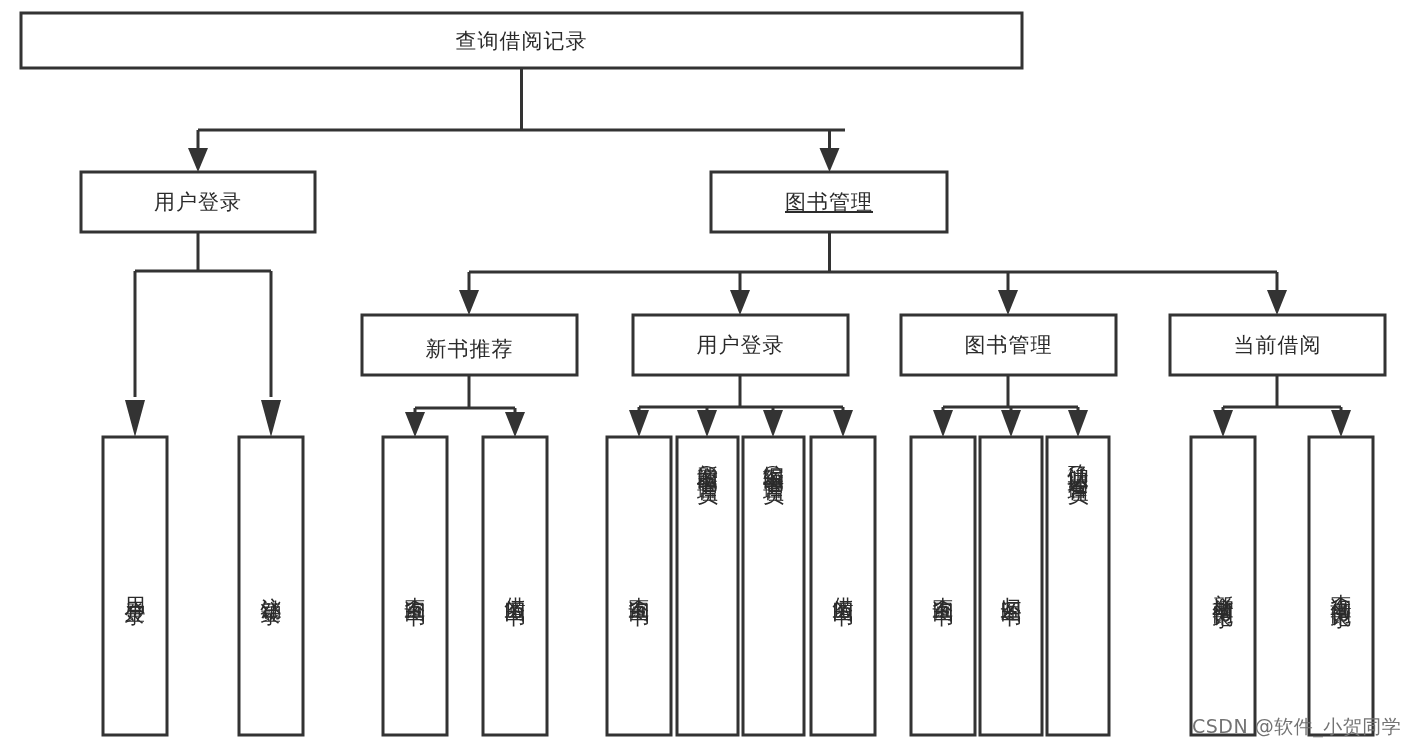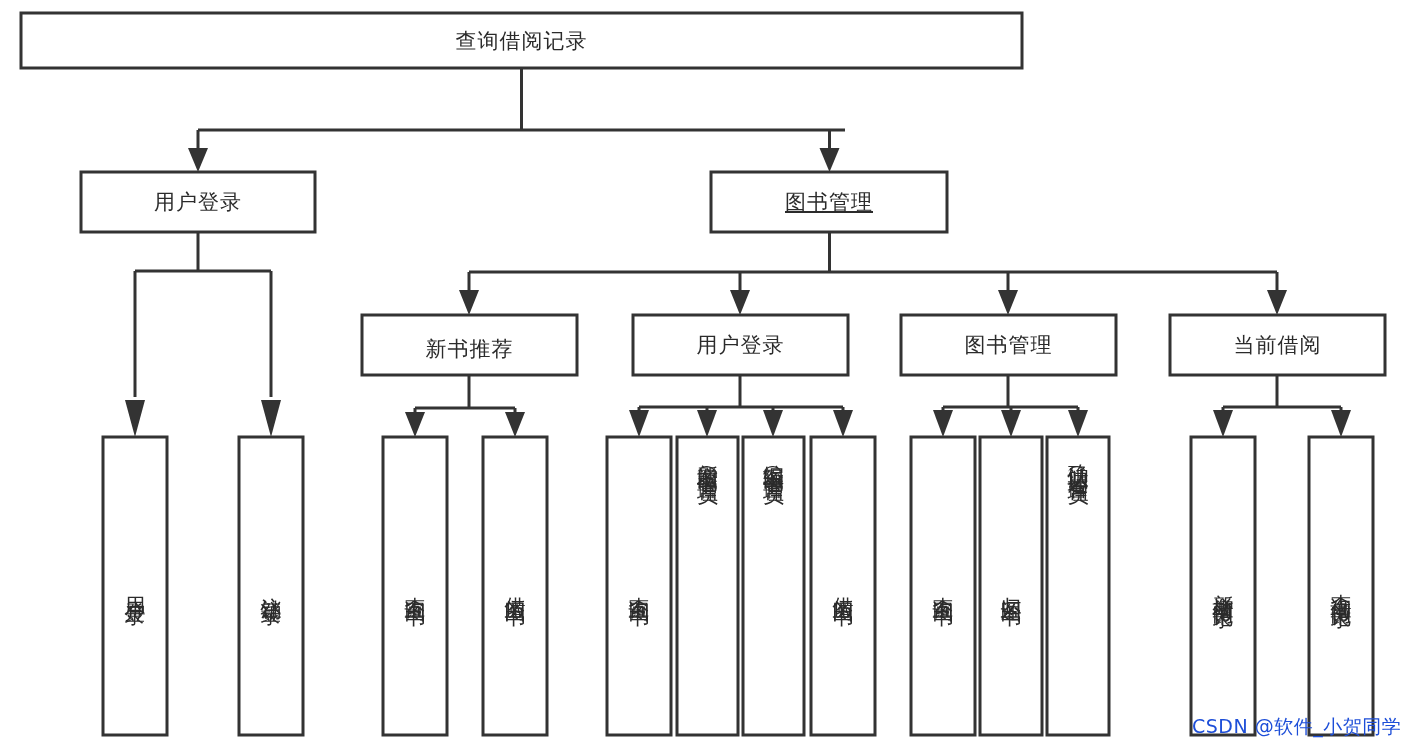--- a/index.html
+++ b/index.html
@@ -60,21 +60,21 @@
     color: #2b2b2b;
     font-size: 21px;
     writing-mode: vertical-rl;
     text-orientation: upright;
     letter-spacing: 3px;
     white-space: nowrap;
     pointer-events: none;
   }
   .watermark {
     position: absolute;
-    color: #1d4ed8;
+    color: #737373;
     font-size: 19px;
     letter-spacing: 0.5px;
     white-space: nowrap;
   }
 </style>
 </head>
 <body>
 
 <div id="diagram-root">
 

